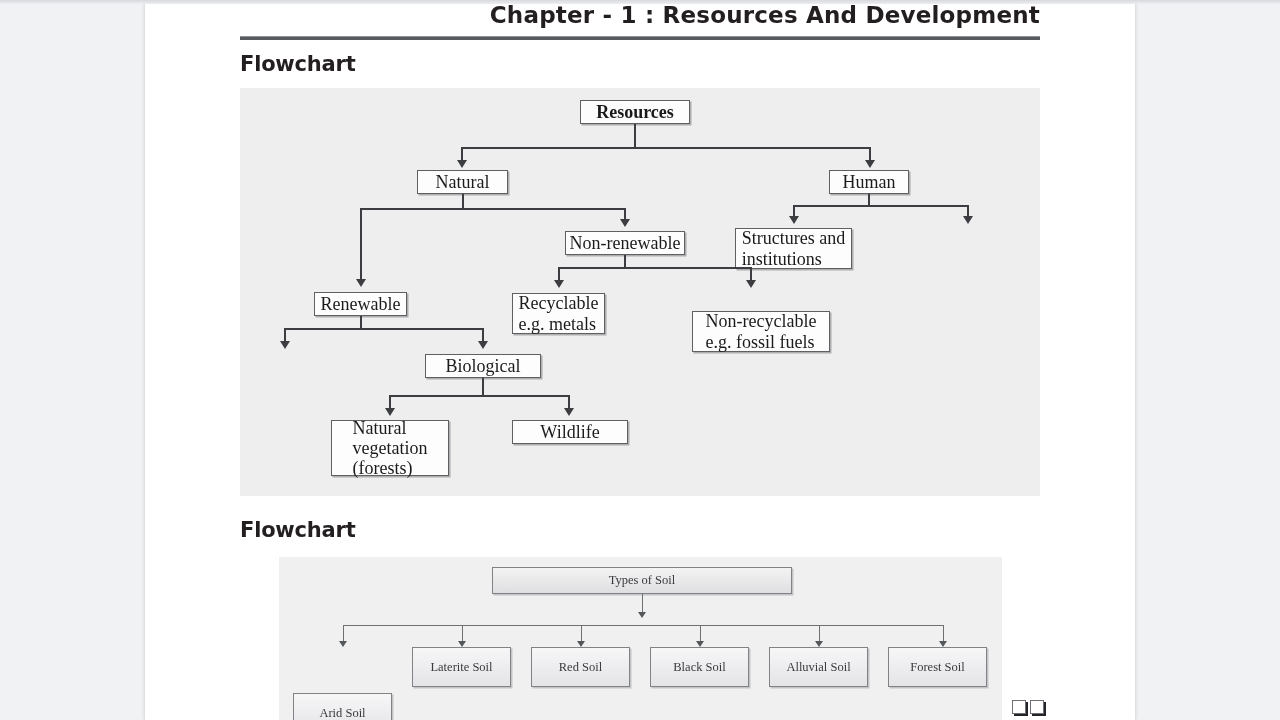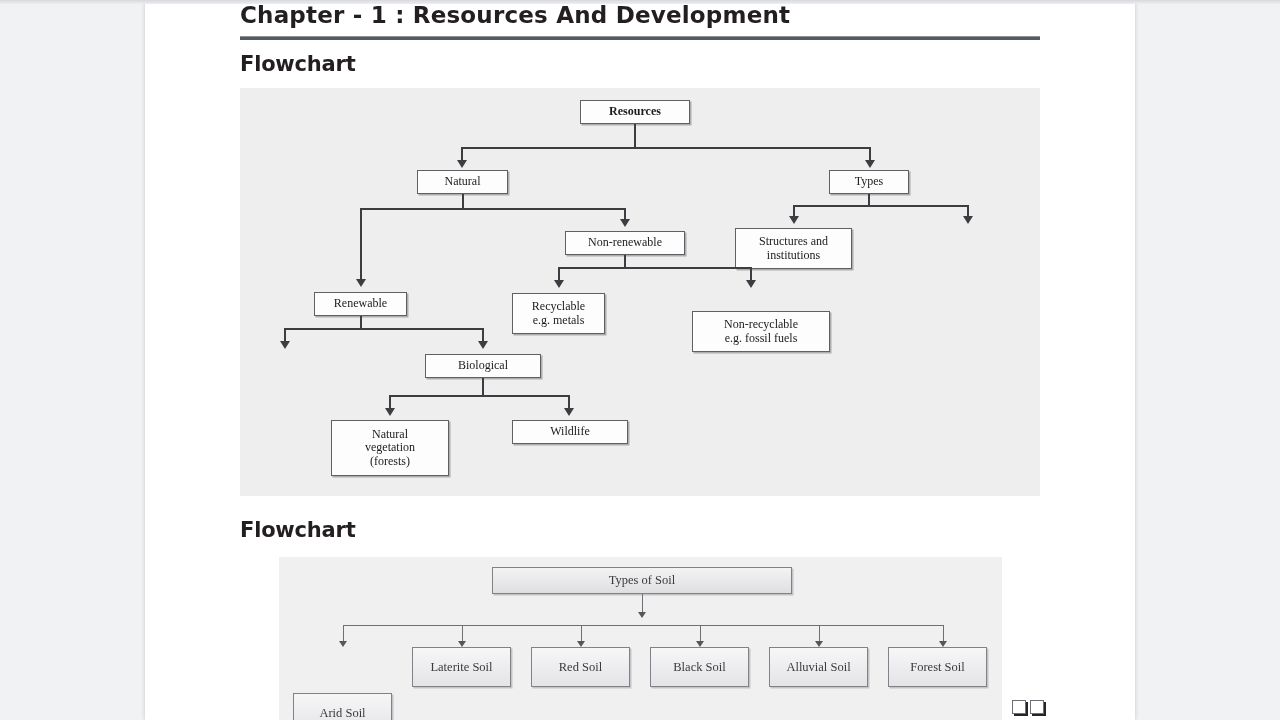--- a/index.html
+++ b/index.html
@@ -21,21 +21,21 @@
   }
   #top-shade {
     position: absolute; left: 0; top: 0; width: 1280px; height: 4px;
     background: linear-gradient(#d7d9dd, #eceef1);
   }
 
   
   #chapter-title {
     position: absolute; left: 240px; top: 0px;
     width: 800px; height: 32px;
-    text-align: left;
+    text-align: right;
     font-family: "DejaVu Sans", sans-serif;
     font-weight: bold;
     font-size: 23px;
     letter-spacing: 0.2px;
     color: #231f20;
     line-height: 30px;
     white-space: nowrap;
   }
   #title-rule {
     position: absolute; left: 240px; top: 36px;
@@ -60,23 +60,23 @@
     left: 240px; top: 88px;
     width: 800px; height: 408px;
     background: #eeeeee;
   }
   .node {
     position: absolute;
     background: #fdfdfd;
     border: 1px solid #5e6064;
     box-shadow: 1.5px 1.5px 0 rgba(120,122,126,0.55);
     font-family: "Liberation Serif", serif;
-    font-size: 12px;
+    font-size: 18px;
     color: #1b1b1b;
-    text-align: center;
+    text-align: left;
     display: flex;
     align-items: center;
     justify-content: center;
     line-height: 1.12;
     white-space: pre-line;
   }
   .node.bold { font-weight: bold; }
 
   
   .vline { position: absolute; background: #3b3d40; width: 2px; }
@@ -152,21 +152,21 @@
 
   <div class="section-heading" id="heading-1">Flowchart</div>
   <div class="section-heading" id="heading-2">Flowchart</div>
 
   <div id="chart1">
 
     <div class="node bold" style="left:340px; top:12px; width:110px; height:24px;">Resources</div>
 
     <div class="node" style="left:177px; top:82px; width:91px; height:24px;">Natural</div>
 
-    <div class="node" style="left:589px; top:82px; width:80px; height:24px;">Types</div>
+    <div class="node" style="left:589px; top:82px; width:80px; height:24px;">Human</div>
 
     <div class="node" style="left:325px; top:143px; width:120px; height:24px;">Non-renewable</div>
 
     <div class="node" style="left:495px; top:140px; width:117px; height:41px;">Structures and
 institutions</div>
 
 
     <div class="node" style="left:74px; top:204px; width:93px; height:24px;">Renewable</div>
 
     <div class="node" style="left:272px; top:205px; width:93px; height:41px;">Recyclable

